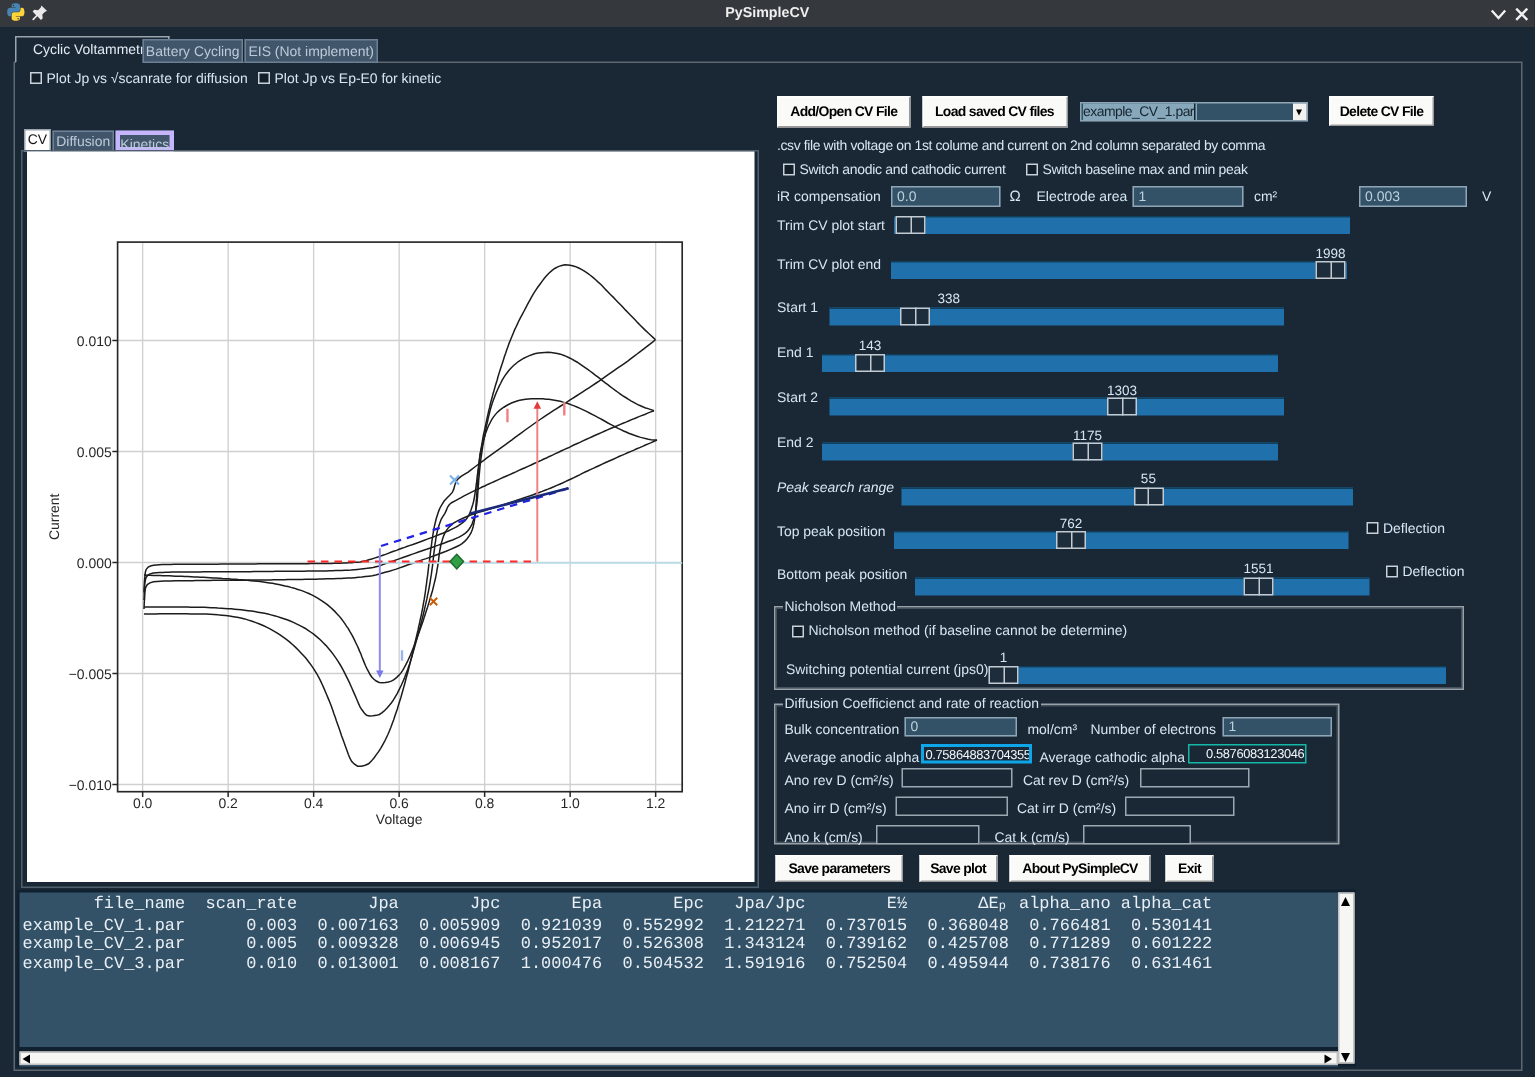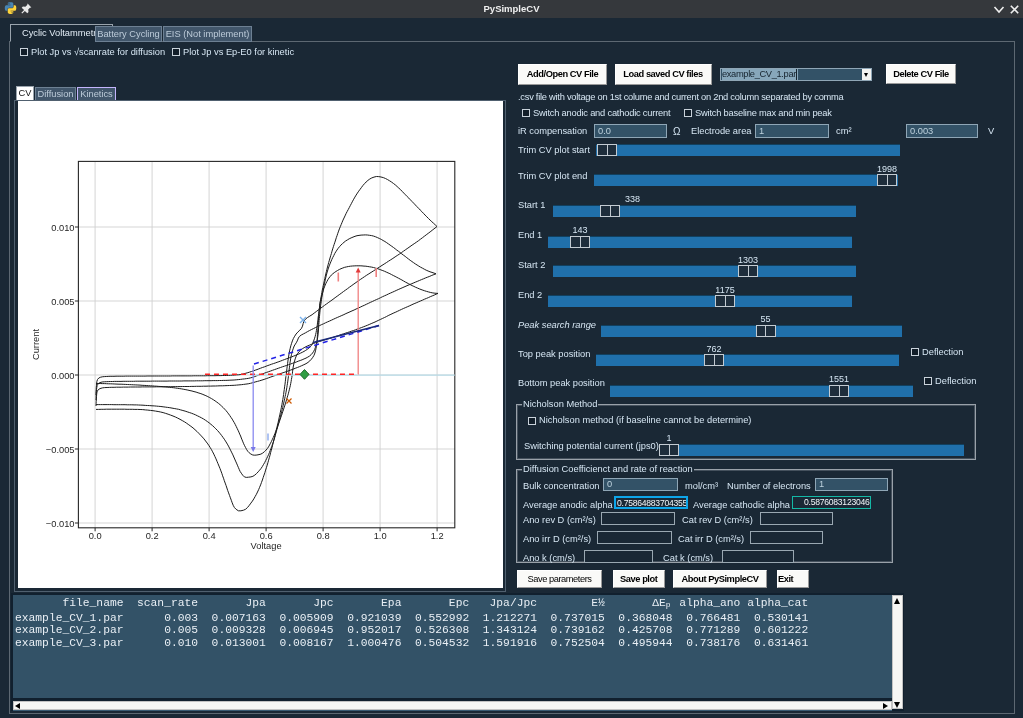--- a/index.html
+++ b/index.html
@@ -22,21 +22,21 @@
 <div style="position:absolute;left:9px;top:41px;width:1006px;height:673px;border:1px solid #5d6872;box-sizing:border-box"></div>
 <div style="position:absolute;left:10px;top:24px;width:103px;height:18px;background:#1a2835;border:1px solid #9aa4ad;border-bottom:1px solid #1a2835;box-sizing:border-box;font-size:9.3px;color:#e3edf6;text-align:center;line-height:16px">Cyclic Voltammetry</div>
 <div style="position:absolute;left:95px;top:26px;width:67px;height:16px;background:#41566b;border:1px solid #6d8093;box-sizing:border-box;font-size:9.3px;color:#bccbd9;text-align:center;line-height:14px">Battery Cycling</div>
 <div style="position:absolute;left:163px;top:26px;width:89px;height:16px;background:#41566b;border:1px solid #6d8093;box-sizing:border-box;font-size:9.3px;color:#bccbd9;text-align:center;line-height:14px">EIS (Not implement)</div>
 <div style="position:absolute;left:20px;top:48px;width:8px;height:8px;background:#121e29;border:1px solid #c9d2da;box-sizing:border-box"></div>
 <div style="position:absolute;left:31px;top:47px;font-size:9.3px;color:#d6e6f3;white-space:nowrap;">Plot Jp vs √scanrate for diffusion</div>
 <div style="position:absolute;left:172px;top:48px;width:8px;height:8px;background:#121e29;border:1px solid #c9d2da;box-sizing:border-box"></div>
 <div style="position:absolute;left:183px;top:47px;font-size:9.3px;color:#d6e6f3;white-space:nowrap;">Plot Jp vs Ep-E0 for kinetic</div>
 <div style="position:absolute;left:16px;top:86px;width:18px;height:15px;background:#fff;border:1px solid #9aa4ad;box-sizing:border-box;font-size:9.3px;color:#111;text-align:center;line-height:13px">CV</div>
 <div style="position:absolute;left:35px;top:87px;width:41px;height:14px;background:#41566b;border:1px solid #6d8093;box-sizing:border-box;font-size:9.3px;color:#bccbd9;text-align:center;line-height:12px">Diffusion</div>
-<div style="position:absolute;left:77px;top:87px;width:39px;height:14px;background:#41566b;border:1px solid #c4b5fd;box-sizing:border-box;font-size:9.3px;color:#bccbd9;text-align:center;line-height:12px">Kinetics</div>
+<div style="position:absolute;left:77px;top:87px;width:39px;height:14px;background:#41566b;border:3px solid #c4b5fd;box-sizing:border-box;font-size:9.3px;color:#bccbd9;text-align:center;line-height:12px">Kinetics</div>
 <div style="position:absolute;left:14px;top:100px;width:492px;height:492px;border:1px solid #50606f;box-sizing:border-box"></div>
 <svg width="485" height="487" viewBox="0 0 485 487" font-family="Liberation Sans, sans-serif" style="position:absolute;left:18px;top:101px;background:#fff">
 <line x1="77.1" y1="60.4" x2="77.1" y2="426.8" stroke="#d0d0d0" stroke-width="0.9"></line>
 <line x1="134.1" y1="60.4" x2="134.1" y2="426.8" stroke="#d0d0d0" stroke-width="0.9"></line>
 <line x1="191.1" y1="60.4" x2="191.1" y2="426.8" stroke="#d0d0d0" stroke-width="0.9"></line>
 <line x1="248.1" y1="60.4" x2="248.1" y2="426.8" stroke="#d0d0d0" stroke-width="0.9"></line>
 <line x1="305.1" y1="60.4" x2="305.1" y2="426.8" stroke="#d0d0d0" stroke-width="0.9"></line>
 <line x1="362.1" y1="60.4" x2="362.1" y2="426.8" stroke="#d0d0d0" stroke-width="0.9"></line>
 <line x1="419.1" y1="60.4" x2="419.1" y2="426.8" stroke="#d0d0d0" stroke-width="0.9"></line>
 <line x1="60.4" y1="126.0" x2="436.8" y2="126.0" stroke="#d0d0d0" stroke-width="0.9"></line>
@@ -188,24 +188,24 @@
 <div style="position:absolute;left:682px;top:515px;font-size:9.3px;color:#d6e6f3;white-space:nowrap;">Cat rev D (cm²/s)</div>
 <div style="position:absolute;left:760px;top:512px;width:73px;height:13px;background:#1a2835;border:1px solid #9aa8b2;box-sizing:border-box;color:#f2f6fa;font-size:9.3px;letter-spacing:0px;line-height:11px;padding-left:3px;overflow:hidden;white-space:nowrap"></div>
 <div style="position:absolute;left:523px;top:534px;font-size:9.3px;color:#d6e6f3;white-space:nowrap;">Ano irr D (cm²/s)</div>
 <div style="position:absolute;left:597px;top:531px;width:75px;height:13px;background:#1a2835;border:1px solid #9aa8b2;box-sizing:border-box;color:#f2f6fa;font-size:9.3px;letter-spacing:0px;line-height:11px;padding-left:3px;overflow:hidden;white-space:nowrap"></div>
 <div style="position:absolute;left:678px;top:534px;font-size:9.3px;color:#d6e6f3;white-space:nowrap;">Cat irr D (cm²/s)</div>
 <div style="position:absolute;left:750px;top:531px;width:73px;height:13px;background:#1a2835;border:1px solid #9aa8b2;box-sizing:border-box;color:#f2f6fa;font-size:9.3px;letter-spacing:0px;line-height:11px;padding-left:3px;overflow:hidden;white-space:nowrap"></div>
 <div style="position:absolute;left:523px;top:553px;font-size:9.3px;color:#d6e6f3;white-space:nowrap;">Ano k (cm/s)</div>
 <div style="position:absolute;left:584px;top:550px;width:69px;height:13px;background:#1a2835;border:1px solid #9aa8b2;box-sizing:border-box;color:#f2f6fa;font-size:9.3px;letter-spacing:0px;line-height:11px;padding-left:3px;overflow:hidden;white-space:nowrap"></div>
 <div style="position:absolute;left:663px;top:553px;font-size:9.3px;color:#d6e6f3;white-space:nowrap;">Cat k (cm/s)</div>
 <div style="position:absolute;left:722px;top:550px;width:72px;height:13px;background:#1a2835;border:1px solid #9aa8b2;box-sizing:border-box;color:#f2f6fa;font-size:9.3px;letter-spacing:0px;line-height:11px;padding-left:3px;overflow:hidden;white-space:nowrap"></div>
-<div style="position:absolute;left:517px;top:570px;width:85px;height:18px;background:#fafaf8;color:#000;font-size:9.3px;font-weight:normal;letter-spacing:-0.45px;text-align:center;line-height:17px;border:1px solid #999;border-top-color:#fff;border-left-color:#fff;box-sizing:border-box;white-space:nowrap">Save parameters</div>
+<div style="position:absolute;left:517px;top:570px;width:85px;height:18px;background:#fafaf8;color:#000;font-size:9.3px;font-weight:bold;letter-spacing:-0.45px;text-align:center;line-height:17px;border:1px solid #999;border-top-color:#fff;border-left-color:#fff;box-sizing:border-box;white-space:nowrap">Save parameters</div>
 <div style="position:absolute;left:612.5px;top:570px;width:52.5px;height:18px;background:#fafaf8;color:#000;font-size:9.3px;font-weight:bold;letter-spacing:-0.45px;text-align:center;line-height:17px;border:1px solid #999;border-top-color:#fff;border-left-color:#fff;box-sizing:border-box;white-space:nowrap">Save plot</div>
 <div style="position:absolute;left:673px;top:570px;width:94px;height:18px;background:#fafaf8;color:#000;font-size:9.3px;font-weight:bold;letter-spacing:-0.45px;text-align:center;line-height:17px;border:1px solid #999;border-top-color:#fff;border-left-color:#fff;box-sizing:border-box;white-space:nowrap">About PySimpleCV</div>
-<div style="position:absolute;left:777px;top:570px;width:32px;height:18px;background:#fafaf8;color:#000;font-size:9.3px;font-weight:bold;letter-spacing:-0.45px;text-align:left;line-height:17px;border:1px solid #999;border-top-color:#fff;border-left-color:#fff;box-sizing:border-box;white-space:nowrap">Exit</div>
+<div style="position:absolute;left:777px;top:570px;width:32px;height:18px;background:#fafaf8;color:#000;font-size:9.3px;font-weight:bold;letter-spacing:-0.45px;text-align:center;line-height:17px;border:1px solid #999;border-top-color:#fff;border-left-color:#fff;box-sizing:border-box;white-space:nowrap">Exit</div>
 <div style="position:absolute;left:11px;top:593px;width:893px;height:118px;background:#11202e"></div>
 <div style="position:absolute;left:13px;top:595px;width:879px;height:103px;background:#335267"></div>
 <pre style="position:absolute;left:15px;top:597px;margin:0;font-family:'Liberation Mono',monospace;font-size:11.3px;line-height:12.7px;color:#e9eff5">       file_name  scan_rate       Jpa       Jpc       Epa       Epc   Jpa/Jpc        E½       ΔE<span style="font-size:8px;display:inline-block;width:6.78px;vertical-align:-1px">p</span> alpha_ano alpha_cat
 example_CV_1.par      0.003  0.007163  0.005909  0.921039  0.552992  1.212271  0.737015  0.368048  0.766481  0.530141
 example_CV_2.par      0.005  0.009328  0.006945  0.952017  0.526308  1.343124  0.739162  0.425708  0.771289  0.601222
 example_CV_3.par      0.010  0.013001  0.008167  1.000476  0.504532  1.591916  0.752504  0.495944  0.738176  0.631461</pre>
 <div style="position:absolute;left:892px;top:595px;width:11px;height:114px;background:#f6f6f4;border:1px solid #c2c2c2;box-sizing:border-box"></div>
 <div style="position:absolute;left:894px;top:598px;width:0;height:0;border-left:3.5px solid transparent;border-right:3.5px solid transparent;border-bottom:6px solid #000"></div>
 <div style="position:absolute;left:894px;top:701.5px;width:0;height:0;border-left:3.5px solid transparent;border-right:3.5px solid transparent;border-top:6px solid #000"></div>
 <div style="position:absolute;left:13px;top:701px;width:879px;height:9px;background:#f6f6f4;border:1px solid #c2c2c2;box-sizing:border-box"></div>

